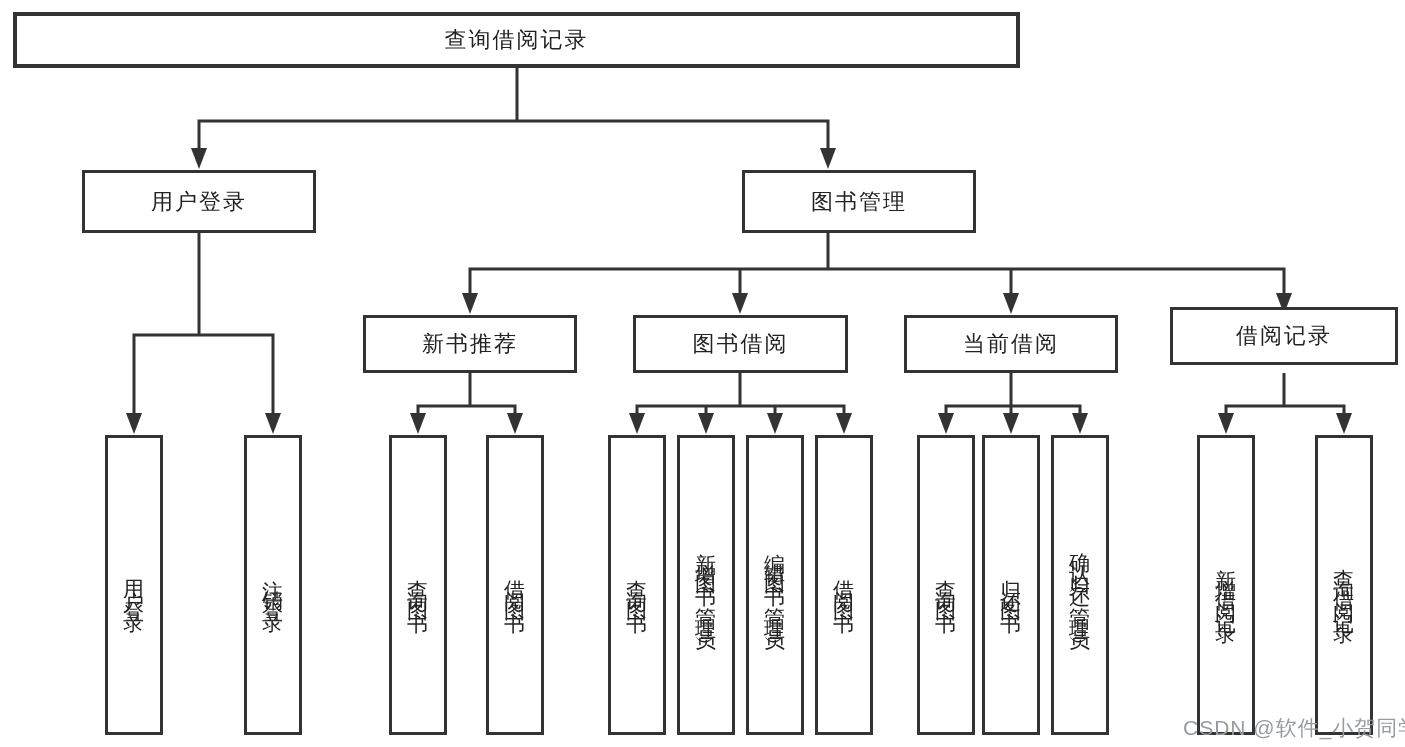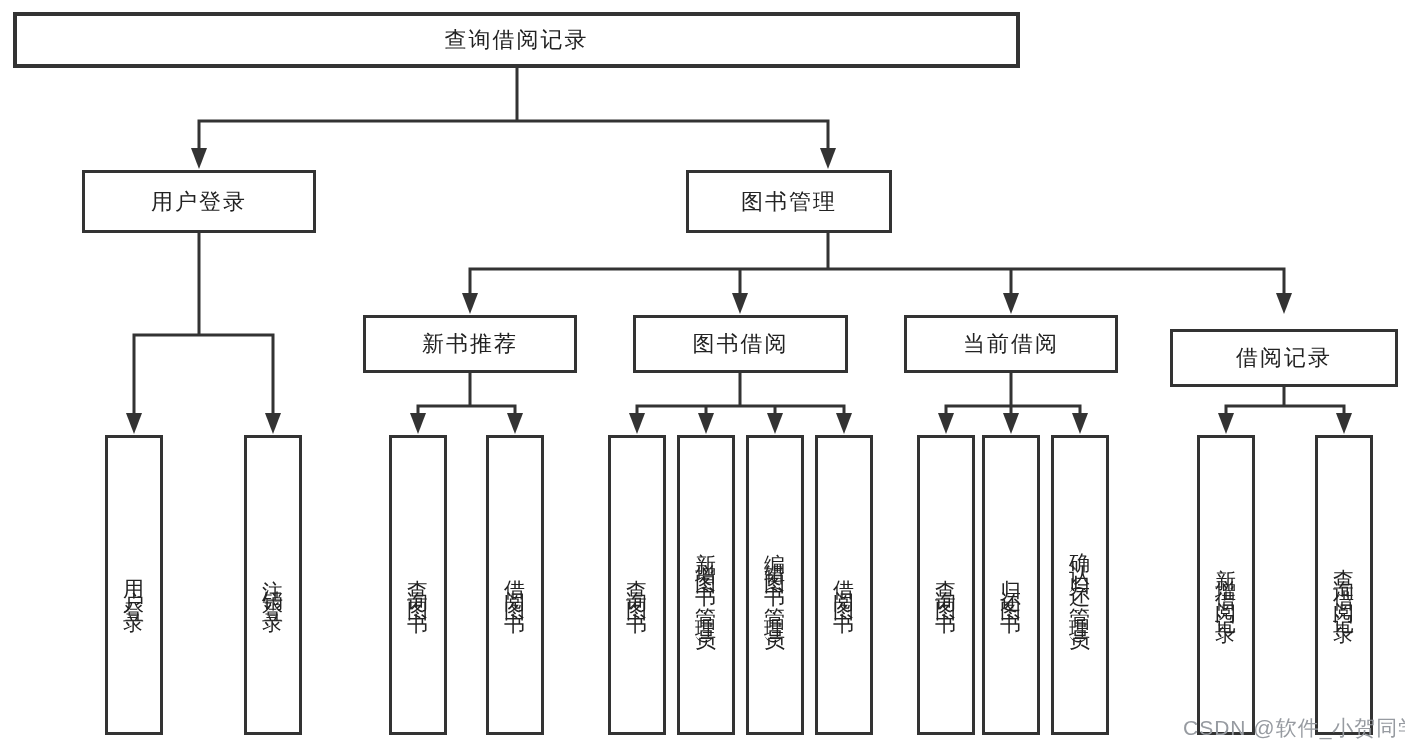--- a/index.html
+++ b/index.html
@@ -96,34 +96,34 @@
     </g>
   </svg>
 
   <div class="box root" style="left:13px;top:12px;width:1007px;height:56px;">
     <span>查询借阅记录</span>
   </div>
 
   <div class="box" style="left:82px;top:170px;width:234px;height:63px;">
     <span>用户登录</span>
   </div>
-  <div class="box" style="left:686px;top:170px;width:206px;height:63px;">
+  <div class="box" style="left:742px;top:170px;width:234px;height:63px;">
     <span>图书管理</span>
   </div>
 
   <div class="box" style="left:363px;top:315px;width:214px;height:58px;">
     <span>新书推荐</span>
   </div>
   <div class="box" style="left:633px;top:315px;width:215px;height:58px;">
     <span>图书借阅</span>
   </div>
   <div class="box" style="left:904px;top:315px;width:214px;height:58px;text-align:center;">
     <span>当前借阅</span>
   </div>
-  <div class="box" style="left:1170px;top:329px;width:228px;height:58px;">
+  <div class="box" style="left:1170px;top:307px;width:228px;height:58px;">
     <span>借阅记录</span>
   </div>
 
   <div class="box leaf" style="left:105px;">
     <span class="vtext">用户登录</span>
   </div>
   <div class="box leaf" style="left:244px;">
     <span class="vtext">注销登录</span>
   </div>
 

